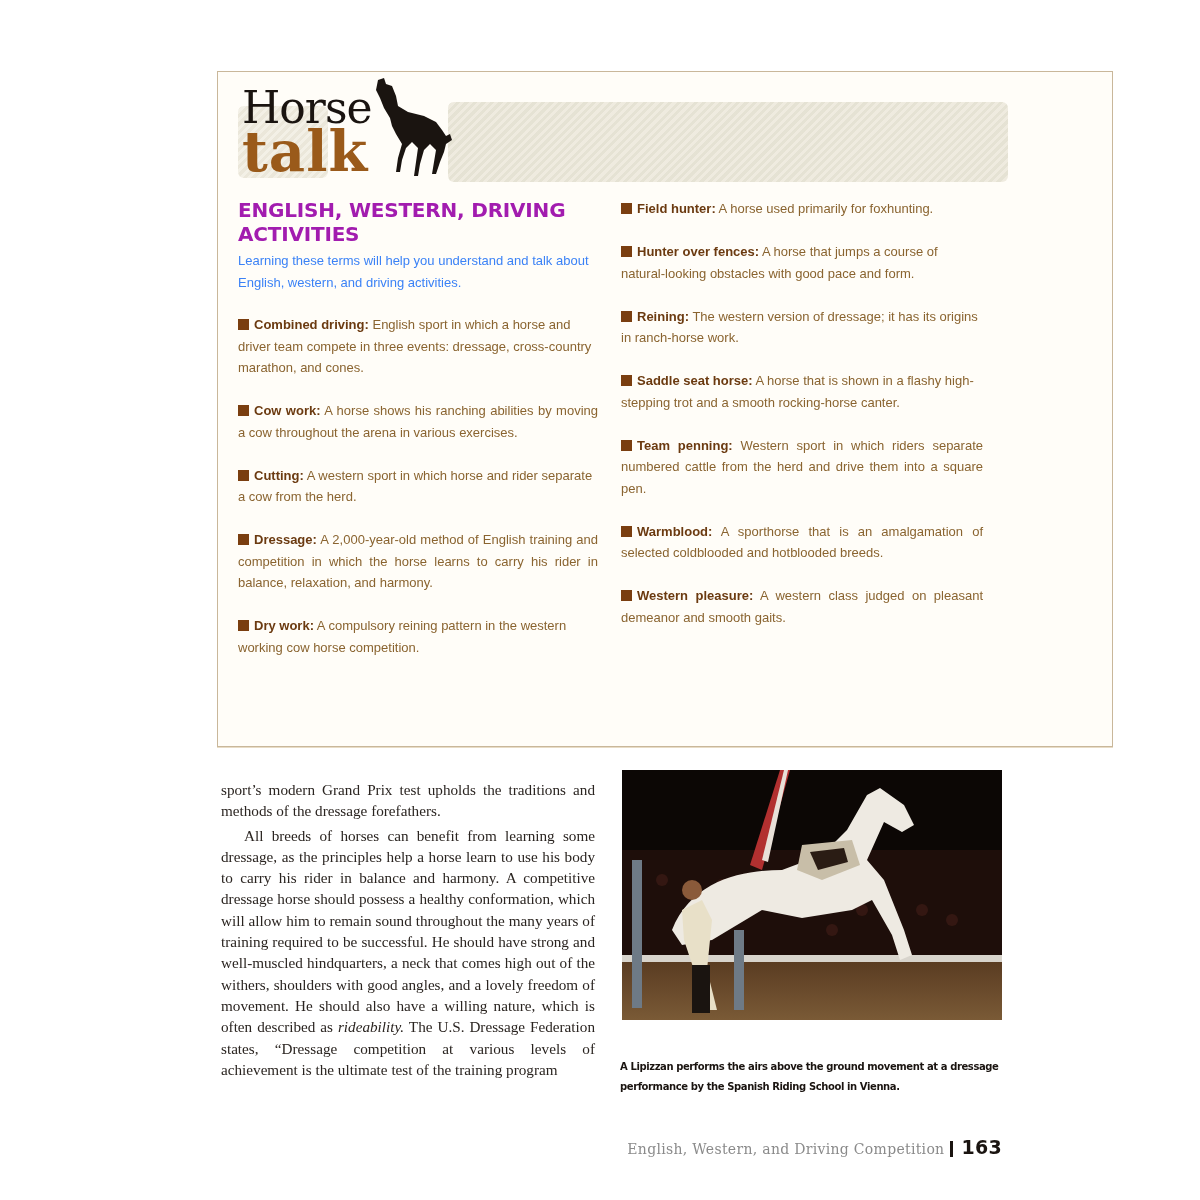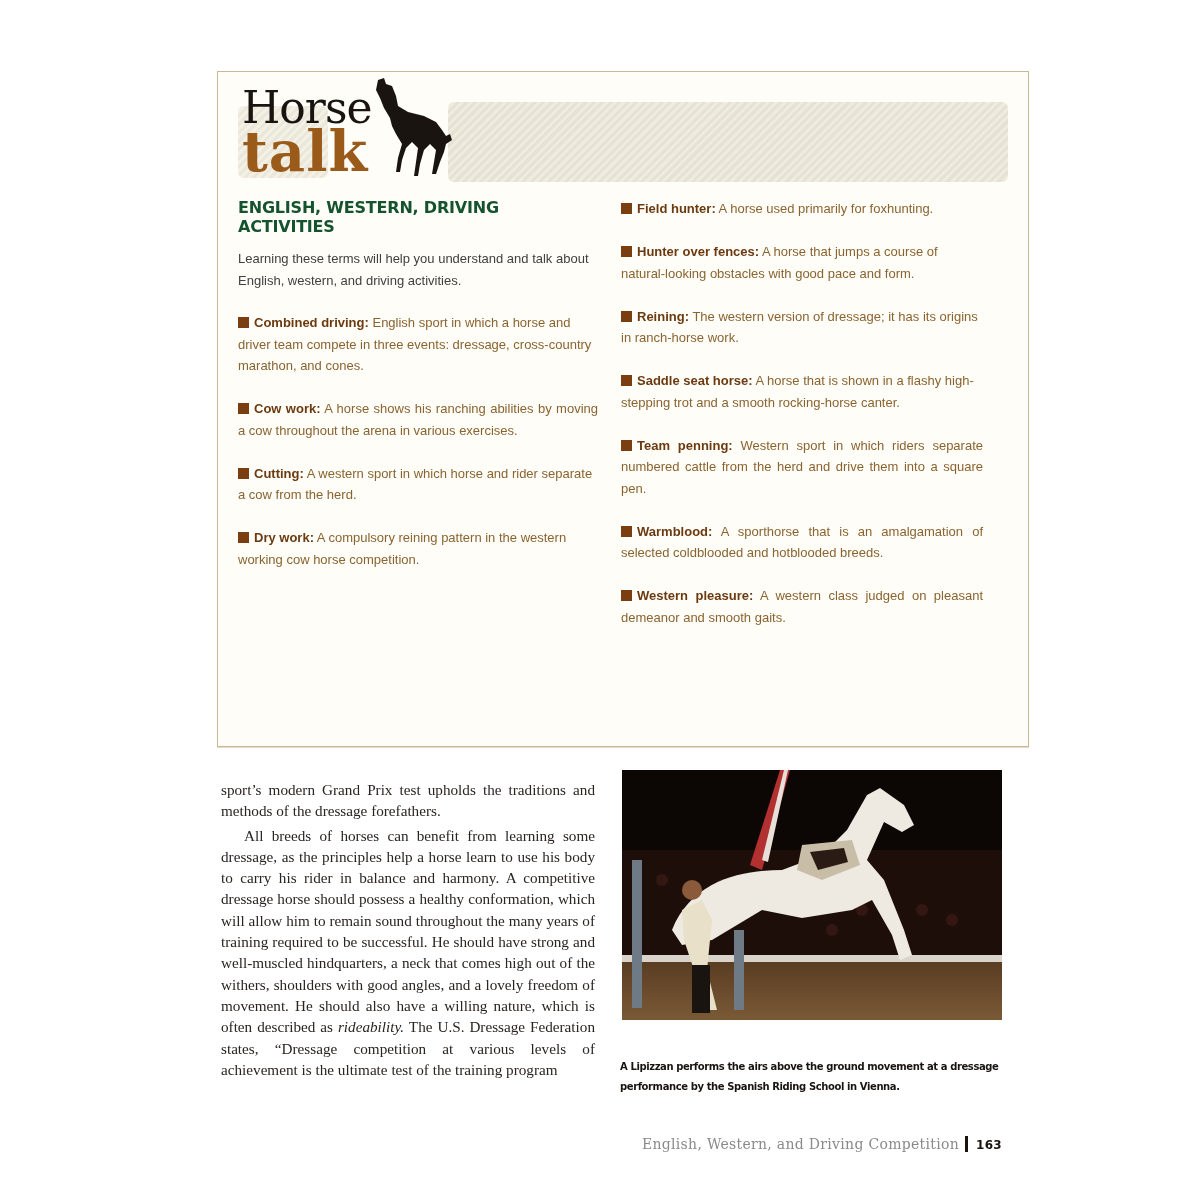--- a/index.html
+++ b/index.html
@@ -1,18 +1,18 @@
 <!DOCTYPE html>
 <html><head>
   <meta charset="utf-8">
   <style>
     html, body { margin:0; padding:0; background:#ffffff; }
     body { width:1200px; height:1200px; position:relative; overflow:hidden; font-family:"Liberation Sans", sans-serif; }
     .sidebar-box {
-      position:absolute; left:217px; top:71px; width:812px; height:676px;
+      position:absolute; left:217px; top:71px; width:896px; height:676px;
       background:#fffdf8; border:1.5px solid #c9b79a; box-sizing:border-box;
       box-shadow: 0 1px 0 #e8dcc6;
       padding-left: 44px;
     }
     .title-wrap { position:absolute; left:20px; top:10px; width:760px; height:100px; }
     .scribble {
       position:absolute; left:210px; top:20px; width:560px; height:80px;
       background: repeating-linear-gradient(135deg, #e4e1d2 0px, #e4e1d2 3px, #eeeade 3px, #eeeade 6px);
       border-radius:6px;
       opacity:0.95;
@@ -28,24 +28,24 @@
     }
     .title-talk {
       position:absolute; left:4px; top:42px; font-family:"DejaVu Serif", serif; font-weight:bold; font-size:56px;
       color:#9a5a1a; line-height:54px; letter-spacing:1px;
     }
     .horse-icon { position:absolute; left:136px; top:-4px; width:80px; height:100px; }
     .col { position:absolute; top:126px; width:360px; }
     .col-left { left:20px; }
     .col-right { left:403px; width:362px; }
     .section-heading {
-      font-family:"DejaVu Sans", sans-serif; font-weight:bold; font-size:16px; color:#14532d;
-      letter-spacing:-0.2px; margin:0 0 12px 0;
+      font-family:"DejaVu Sans", sans-serif; font-weight:bold; font-size:20px; color:#a21caf;
+      letter-spacing:-0.2px; margin:0 0 4px 0;
     }
-    .intro { font-size:13px; color:#404040; line-height:21.5px; margin:0 0 21px 0; }
+    .intro { font-size:13px; color:#3b82f6; line-height:21.5px; margin:0 0 21px 0; }
     .entry { font-size:13px; color:#8a6430; line-height:21.5px; margin:0 0 21.5px 0; text-align:left; }
     .entry.justify { text-align:justify; }
     .bullet { display:inline-block; width:11px; height:11px; background:#7a3e10; margin-right:5px; vertical-align:-1px; }
     .term { font-weight:bold; color:#6b3a10;text-align:center; }
     .body-col {
       position:absolute; left:218px; top:776px; width:380px;
       font-family:"Liberation Serif", serif; font-size:15.2px; line-height:21.3px; color:#2a2420; text-align:justify;
     }
     .body-col p { margin:3px; }
     .indent { text-indent:23px; }
@@ -53,21 +53,21 @@
     .caption {
       position:absolute; left:620px; top:1057px; width:385px;
       font-family:"DejaVu Sans", sans-serif; font-weight:bold; font-size:10px; line-height:20px; color:#1a1410;
       letter-spacing:-0.4px;
     }
     .footer {
       position:absolute; right:198px; top:1136px; font-family:"DejaVu Serif", serif; font-size:14px; color:#8a8a8a;
       letter-spacing:0.3px; white-space:nowrap;
     }
     .footer .sep { display:inline-block; width:3px; height:16px; background:#1a1410; margin:0 8px 0 6px; vertical-align:-3px; }
-    .footer .page { font-family:"DejaVu Sans", sans-serif; font-weight:bold; color:#1a1410; font-size:12px; }
+    .footer .page { font-family:"DejaVu Sans", sans-serif; font-weight:bold; color:#1a1410; font-size:19px; }
   </style>
 </head>
 <body>
 
 <div class="sidebar-box">
   <div class="title-wrap">
     <div class="scribble-left"></div>
     <div class="scribble"></div>
     <div class="title-horse">Horse</div>
     <div class="title-talk">talk</div>
@@ -81,20 +81,23 @@
     <div class="intro">Learning these terms will help you understand and talk about English, western, and driving activities.</div>
 
     <div class="entry">
       <span class="bullet"></span><span class="term">Combined driving:</span><span> English sport in which a horse and driver team compete in three events: dressage, cross-country marathon, and cones.</span>
     </div>
     <div class="entry justify">
       <span class="bullet"></span><span class="term">Cow work:</span><span> A horse shows his ranching abilities by moving a cow throughout the arena in various exercises.</span>
     </div>
     <div class="entry">
       <span class="bullet"></span><span class="term">Cutting:</span><span> A western sport in which horse and rider separate a cow from the herd.</span>
+    </div>
+    <div class="entry justify">
+      <span class="bullet"></span><span class="term">Dressage:</span><span> A 2,000-year-old method of English training and competition in which the horse learns to carry his rider in balance, relaxation, and harmony.</span>
     </div>
     <div class="entry">
       <span class="bullet"></span><span class="term">Dry work:</span><span> A compulsory reining pattern in the western working cow horse competition.</span>
     </div>
   </div>
 
   <div class="col col-right">
     <div class="entry">
       <span class="bullet"></span><span class="term">Field hunter:</span><span> A horse used primarily for foxhunting.</span>
     </div>

